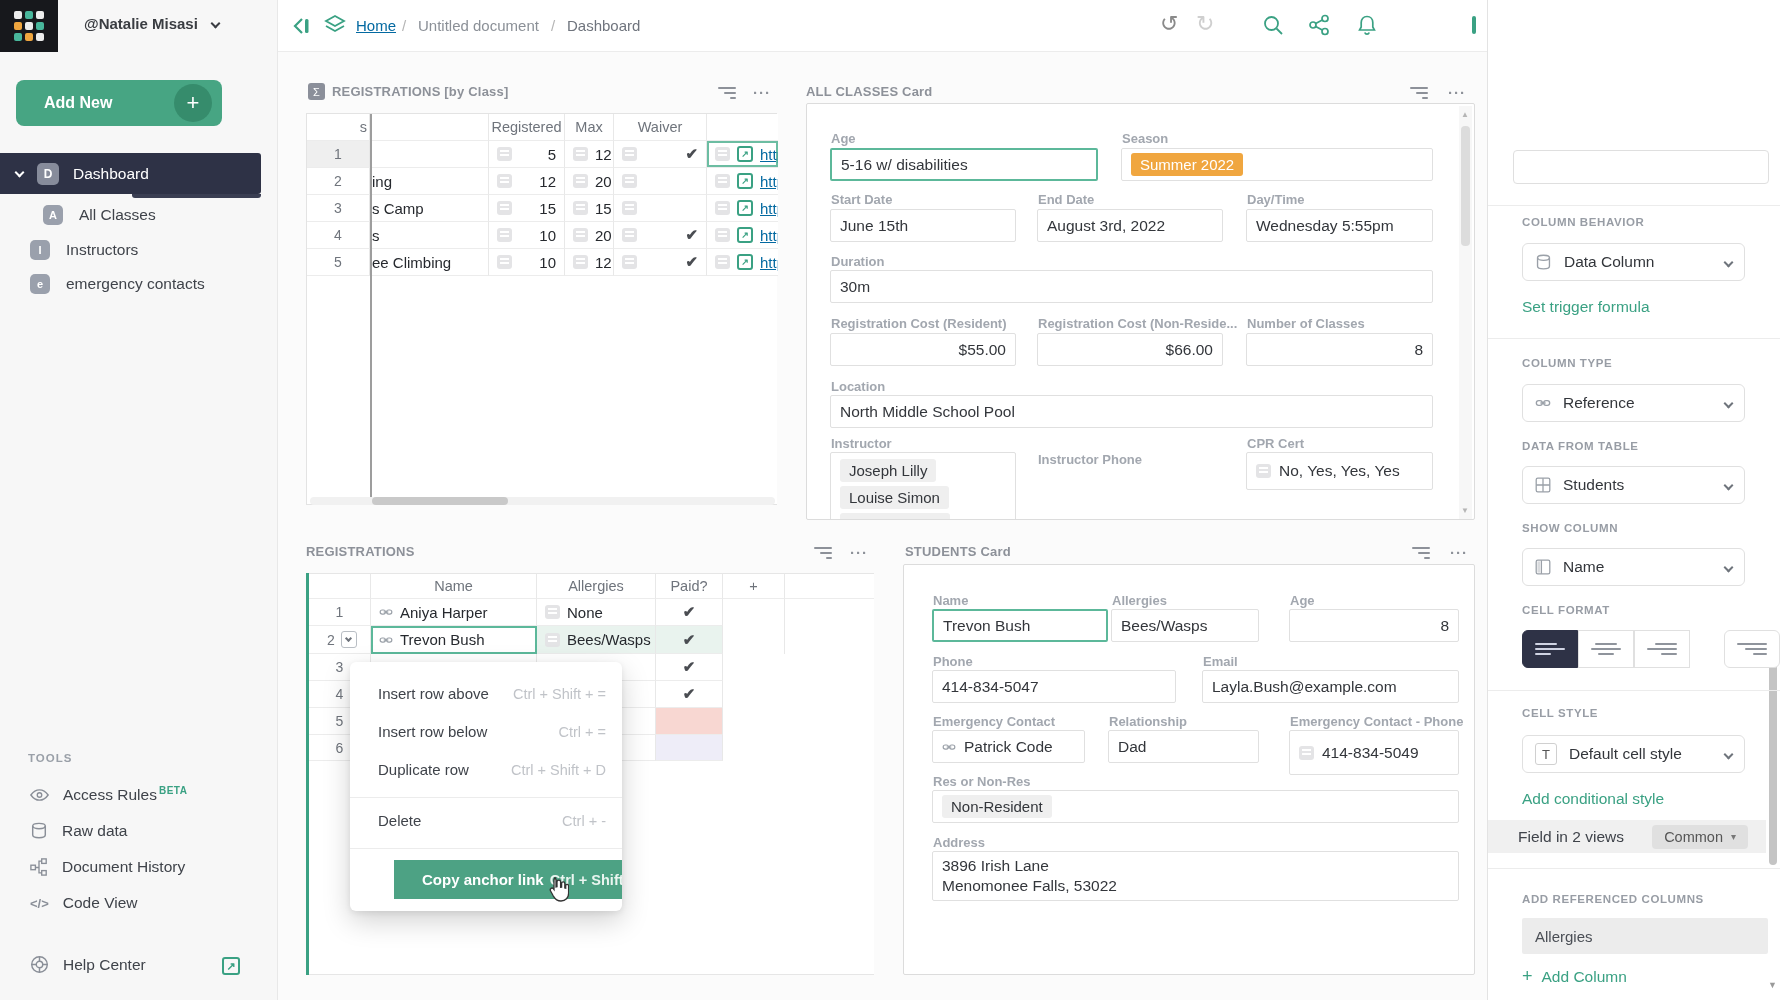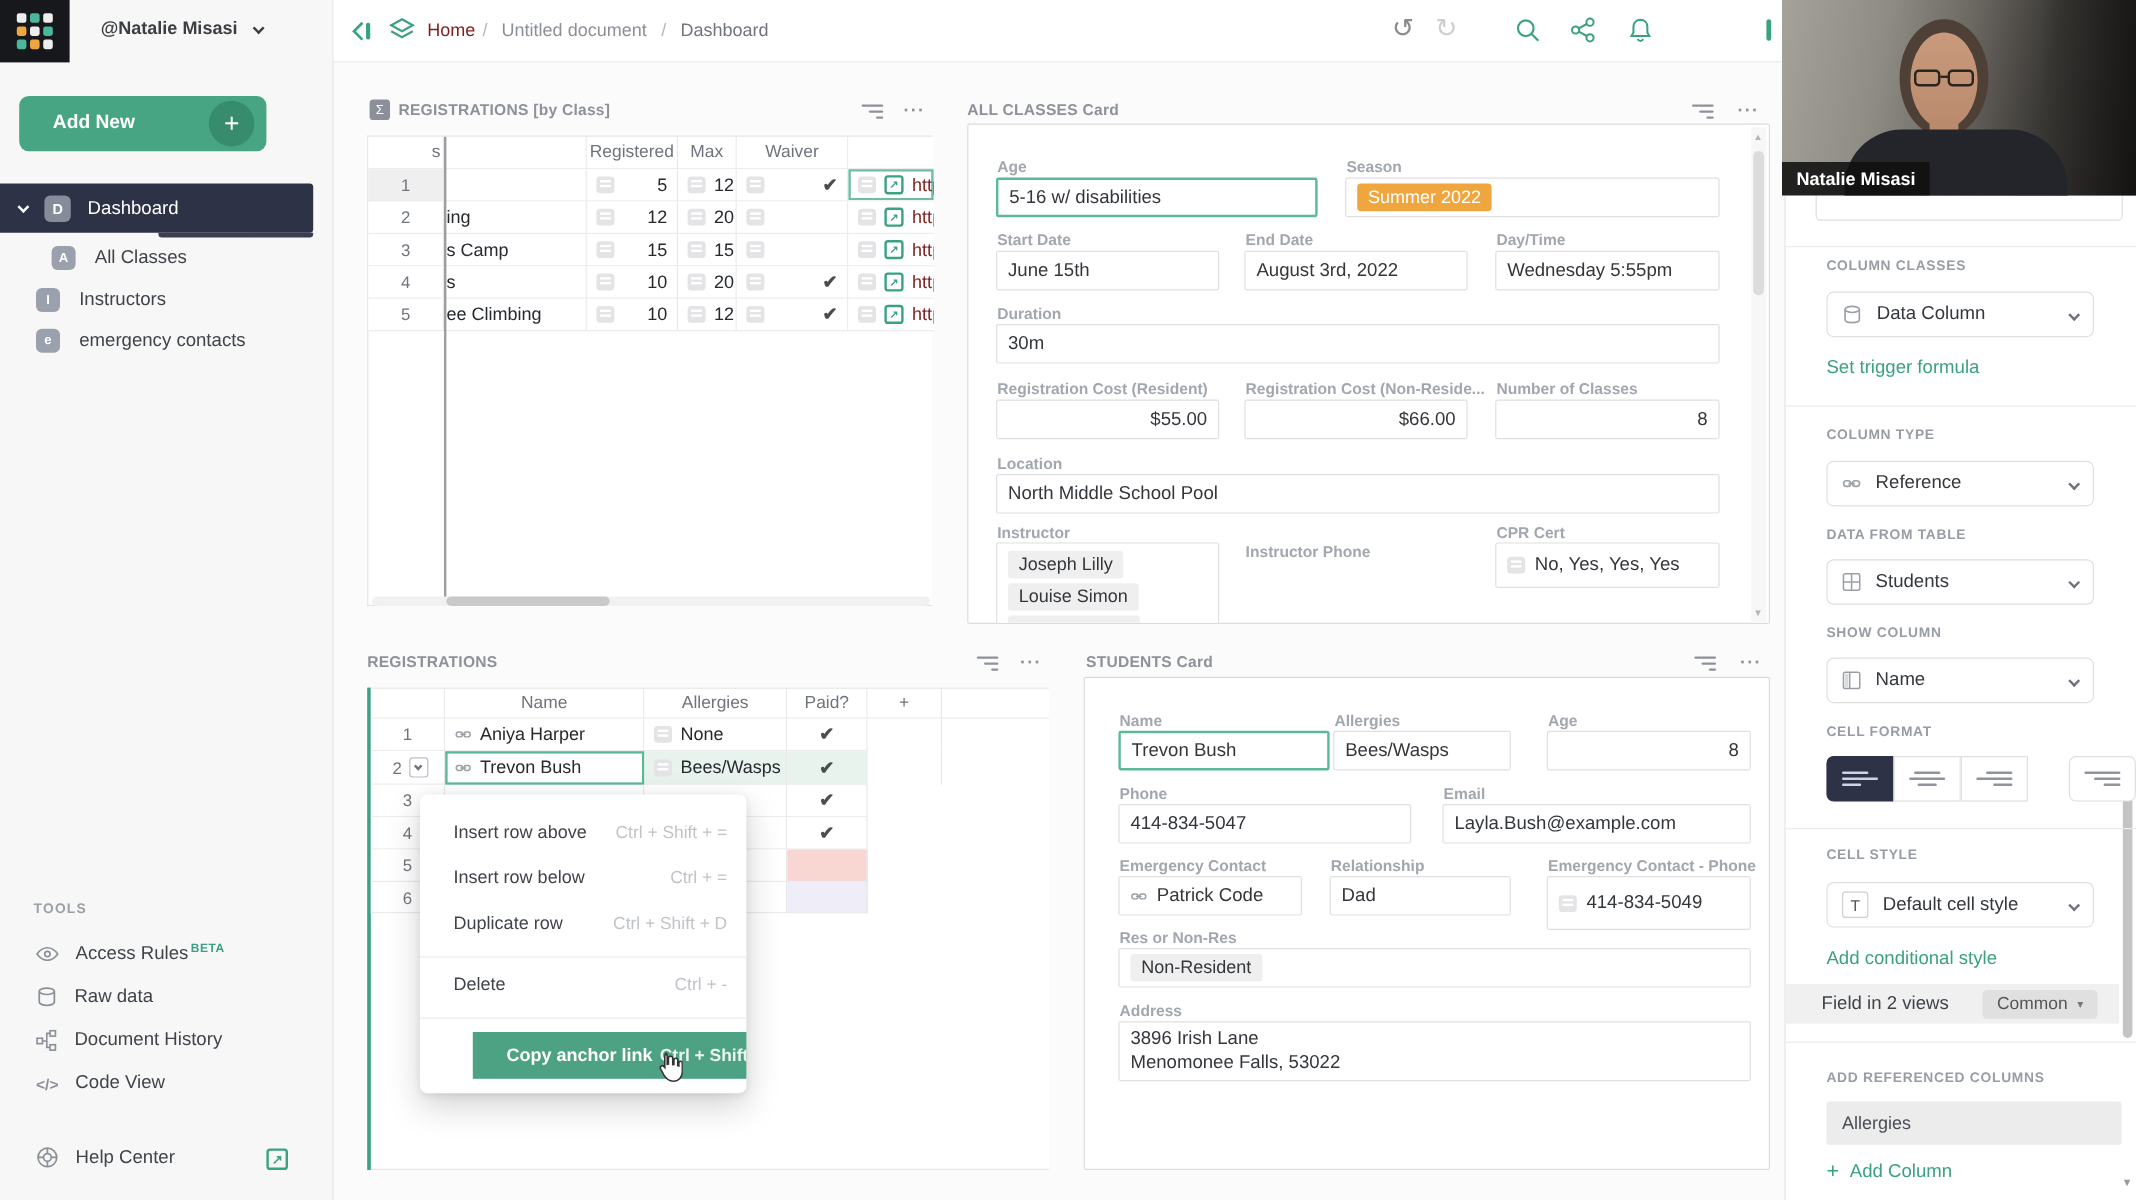--- a/index.html
+++ b/index.html
@@ -44,21 +44,21 @@
   
   .tbl { position:absolute; background:#fff; }
   .r { position:absolute; display:flex; }
   .c { border-right:1px solid #e8e8e8; border-bottom:1px solid #ececec; display:flex; align-items:center; box-sizing:border-box; font-size:15px; color:#26292e; padding:0 8px; gap:7px; overflow:hidden; background:#fff; }
   .hc { color:#6f747c; font-size:14.5px; justify-content:center; background:#fff; }
   .rn { justify-content:center; color:#6f747c; font-size:14px; }
   .note { display:inline-block; flex:none; width:15px; height:14px; background:#e4e4e6; border-radius:3px; position:relative; }
   .note::before { content:""; position:absolute; left:3px; right:3px; top:3px; height:2px; background:#fff; box-shadow:0 4px 0 #fff; }
   .chk { color:#4a4d52; font-size:15px; font-weight:bold; }
   .extl { display:inline-flex; flex:none; width:16px; height:16px; border:2px solid #3aa183; border-radius:3px; color:#3aa183; align-items:center; justify-content:center; font-size:9px; font-weight:bold; }
-  .teal { color:#7f1d1d; }
+  .teal { color:#0369a1;text-decoration:underline; }
   .linksel { box-shadow:inset 0 0 0 2px #6cbda2; }
   .cellsel { outline:2px solid #5cb89a; outline-offset:-2px; }
 
   
   .card { position:absolute; background:#fff; border:1px solid #dcdcdc; border-radius:2px; overflow:hidden; }
   .lbl { position:absolute; font-size:13px; font-weight:bold; color:#a2a7af; white-space:nowrap; }
   .inp { position:absolute; background:#fff; border:1px solid #e0e0e0; border-radius:2px; font-size:15.5px; color:#33363b; display:flex; align-items:center; padding:0 9px; box-sizing:border-box; gap:8px; overflow:hidden; white-space:nowrap; }
   .inp.sel { border:2px solid #5cb89a; }
   .inp.num { justify-content:flex-end; }
   .tag { background:#efefef; border-radius:3px; padding:3px 9px; font-size:15px; color:#33363b; display:inline-block; }
@@ -626,21 +626,21 @@
       <span>Menomonee Falls, 53022</span>
     </div>
   </div>
 
   <div class="panel">
     <div style="position:absolute;left:25px;top:150px;width:256px;height:34px;border:1px solid #dfdfdf;border-radius:4px"></div>
     <div class="scrollthumb" style="right:3px;top:640px;width:8px;height:225px;background:#c4c4c4"></div>
     <span style="position:absolute;right:3px;top:980px;font-size:9px;color:#9a9a9a">▼</span>
   </div>
   <div class="hrp" style="top:205px"></div>
-  <span class="ph" style="left:1522px;top:216px">COLUMN CLASSES</span>
+  <span class="ph" style="left:1522px;top:216px">COLUMN BEHAVIOR</span>
   <div class="sel-box" style="top:243px">
     <svg width="17" height="17" viewBox="0 0 20 20">
         <ellipse cx="10" cy="4.5" rx="7" ry="3" fill="none" stroke="#9aa0a8" stroke-width="1.6"></ellipse>
         <path d="M3 4.5v10c0 1.7 3.1 3 7 3s7-1.3 7-3v-10" fill="none" stroke="#9aa0a8" stroke-width="1.6"></path>
       </svg>
     <span>Data Column</span>
     <span class="chev cv"></span>
   </div>
   <span class="tlink" style="left:1522px;top:298px">Set trigger formula</span>
   <div class="hrp" style="top:338px"></div>
@@ -719,27 +719,14 @@
 
   <span class="ph" style="left:1522px;top:893px">ADD REFERENCED COLUMNS</span>
   <div class="abs" style="left:1522px;top:918px;width:246px;height:36px;background:#ececec;border-radius:2px;display:flex;align-items:center;padding:0 13px;font-size:15px;color:#4a4e55;cursor:pointer">
     <span>Allergies</span>
   </div>
   <div class="abs" style="left:1522px;top:966px;display:flex;align-items:center;gap:9px;color:#3aa183;font-size:15.5px;cursor:pointer">
     <span style="font-size:18px">+</span>
     <span>Add Column</span>
   </div>
 
-  <div class="video">
-    <div class="vshade"></div>
-    <div class="hair"></div>
-    <div class="face"></div>
-    <div class="glass" style="left:110px"></div>
-    <div class="glass" style="left:138px"></div>
-    <div class="bridge"></div>
-    <div class="neck"></div>
-    <div class="torso"></div>
-    <div class="vlabel">
-        <span>Natalie Misasi</span>
-      </div>
-  </div>
 
 </div>
 
 </body></html>

